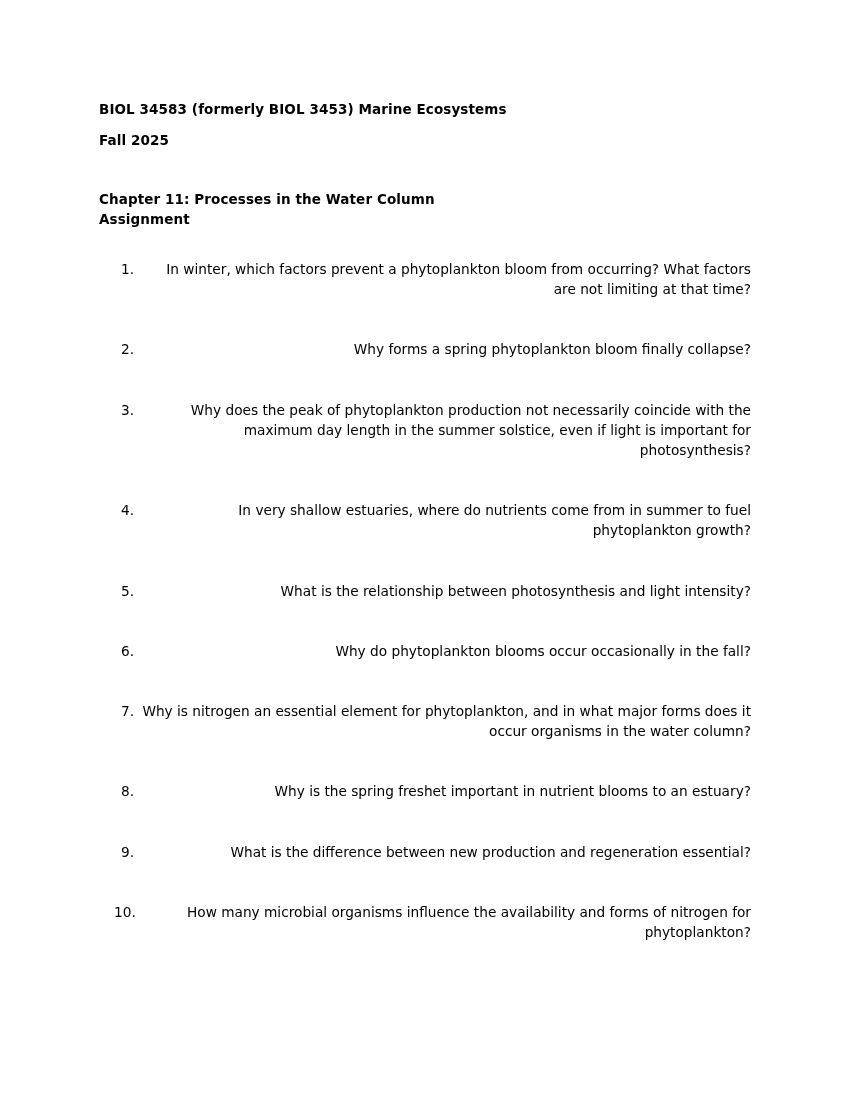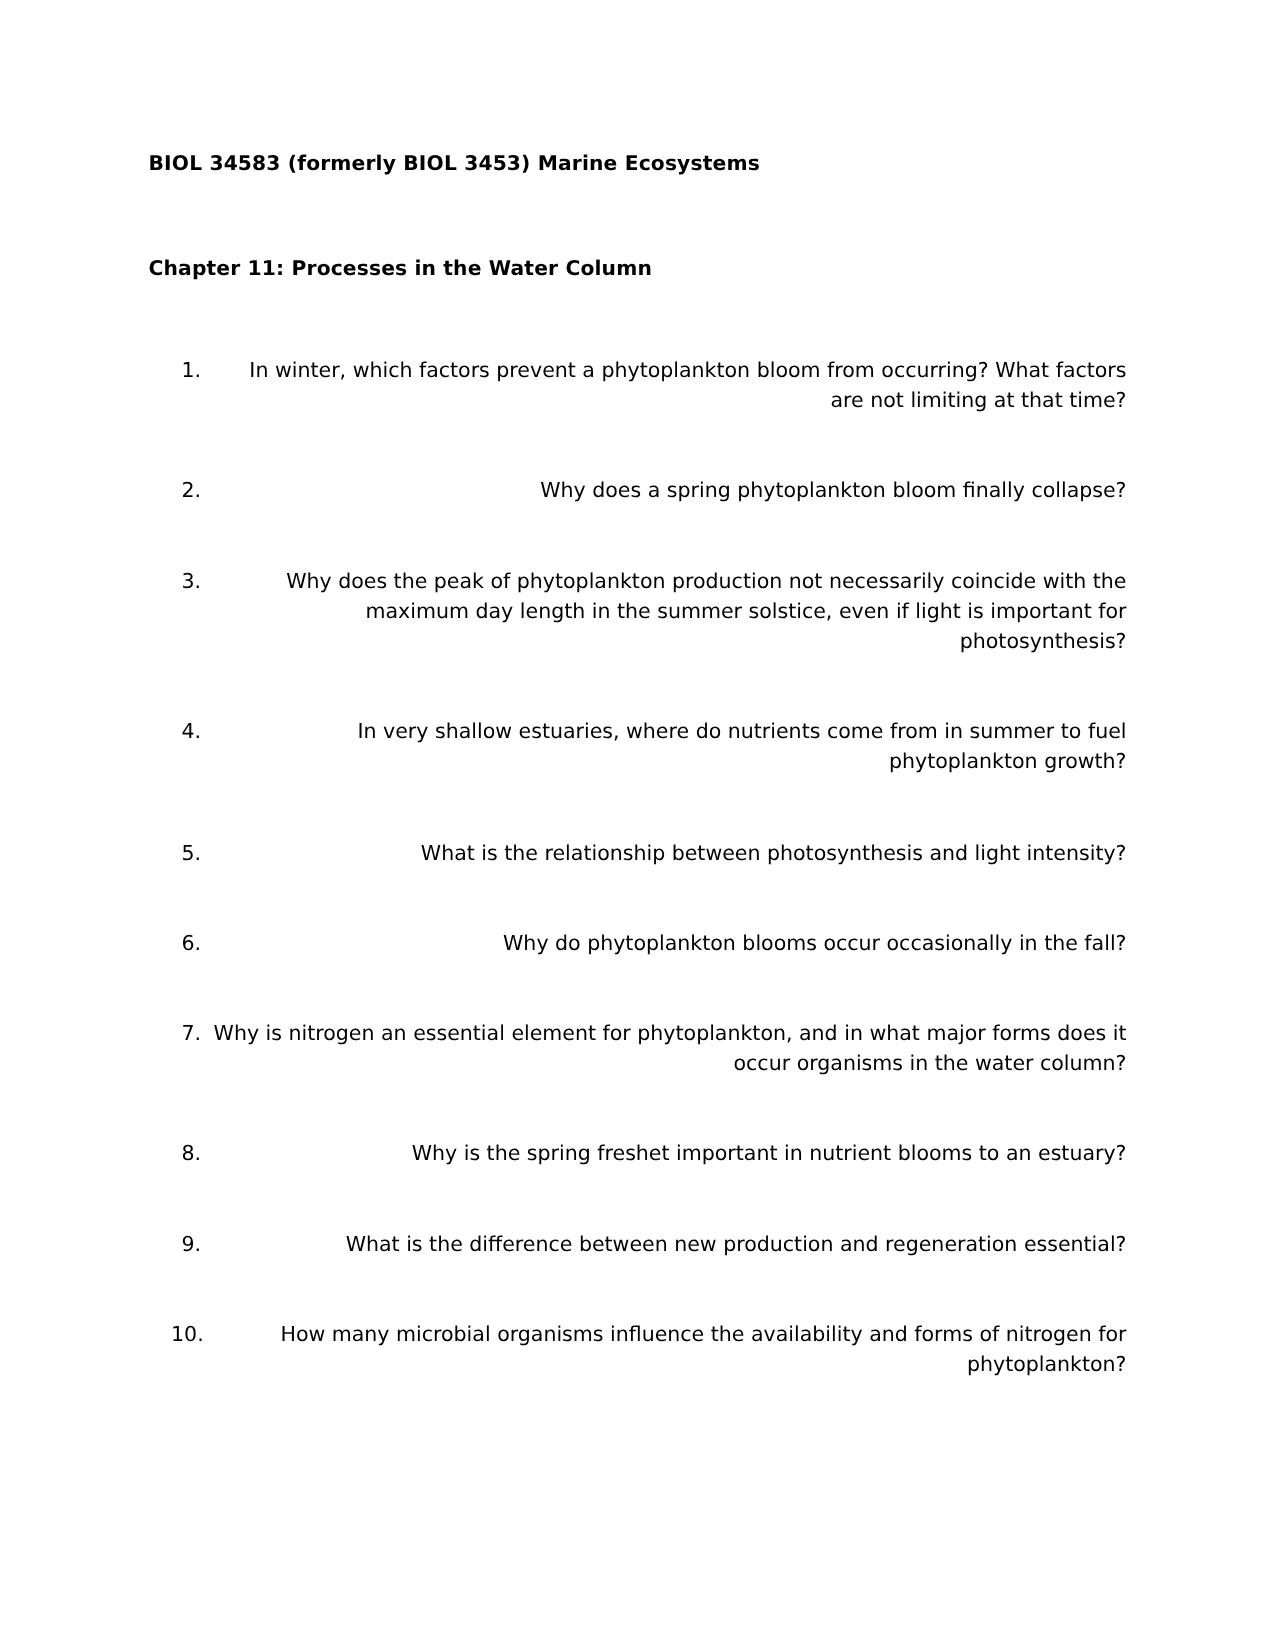--- a/index.html
+++ b/index.html
@@ -30,21 +30,21 @@
   .heading {
     font-size: 13.5px;
     font-weight: bold;
     line-height: 20px;
     margin: 0 0 11px 0;
     letter-spacing: 0.1px;
   }
   .heading.course-title { margin-bottom: 11px; }
   .heading.term { margin-bottom: 0; }
   .spacer-block { height: 39px; }
-  .heading.chapter { margin-bottom: 18px; }
+  .heading.chapter { margin-bottom: 0; }
   .heading.assignment { margin-bottom: 0; }
   .list-spacer { height: 30px; }
 
   ol.question-list {
     list-style: none;
     margin: 0;
     padding: 0;
   }
   ol.question-list > li {
     display: flex;
@@ -72,36 +72,38 @@
   }
 </style>
 </head>
 <body>
 
 <div class="page">
   <div class="doc-body">
 
     <p class="heading course-title">BIOL 34583 (formerly BIOL 3453) Marine Ecosystems</p>
 
+    <p class="heading term">Fall 2025</p>
 
     <div class="spacer-block"></div>
 
     <p class="heading chapter">Chapter 11: Processes in the Water Column</p>
 
+    <p class="heading assignment">Assignment</p>
 
     <div class="list-spacer"></div>
 
     <ol class="question-list">
         <li>
           <span class="q-num">1.</span>
           <span class="q-text">In winter, which factors prevent a phytoplankton bloom from occurring? What factors are not limiting at that time?</span>
         </li>
         <li>
           <span class="q-num">2.</span>
-          <span class="q-text">Why does a spring phytoplankton bloom finally collapse?</span>
+          <span class="q-text">Why forms a spring phytoplankton bloom finally collapse?</span>
         </li>
         <li>
           <span class="q-num">3.</span>
           <span class="q-text">Why does the peak of phytoplankton production not necessarily coincide with the maximum day length in the summer solstice, even if light is important for photosynthesis?</span>
         </li>
         <li>
           <span class="q-num">4.</span>
           <span class="q-text">In very shallow estuaries, where do nutrients come from in summer to fuel phytoplankton growth?</span>
         </li>
         <li>

